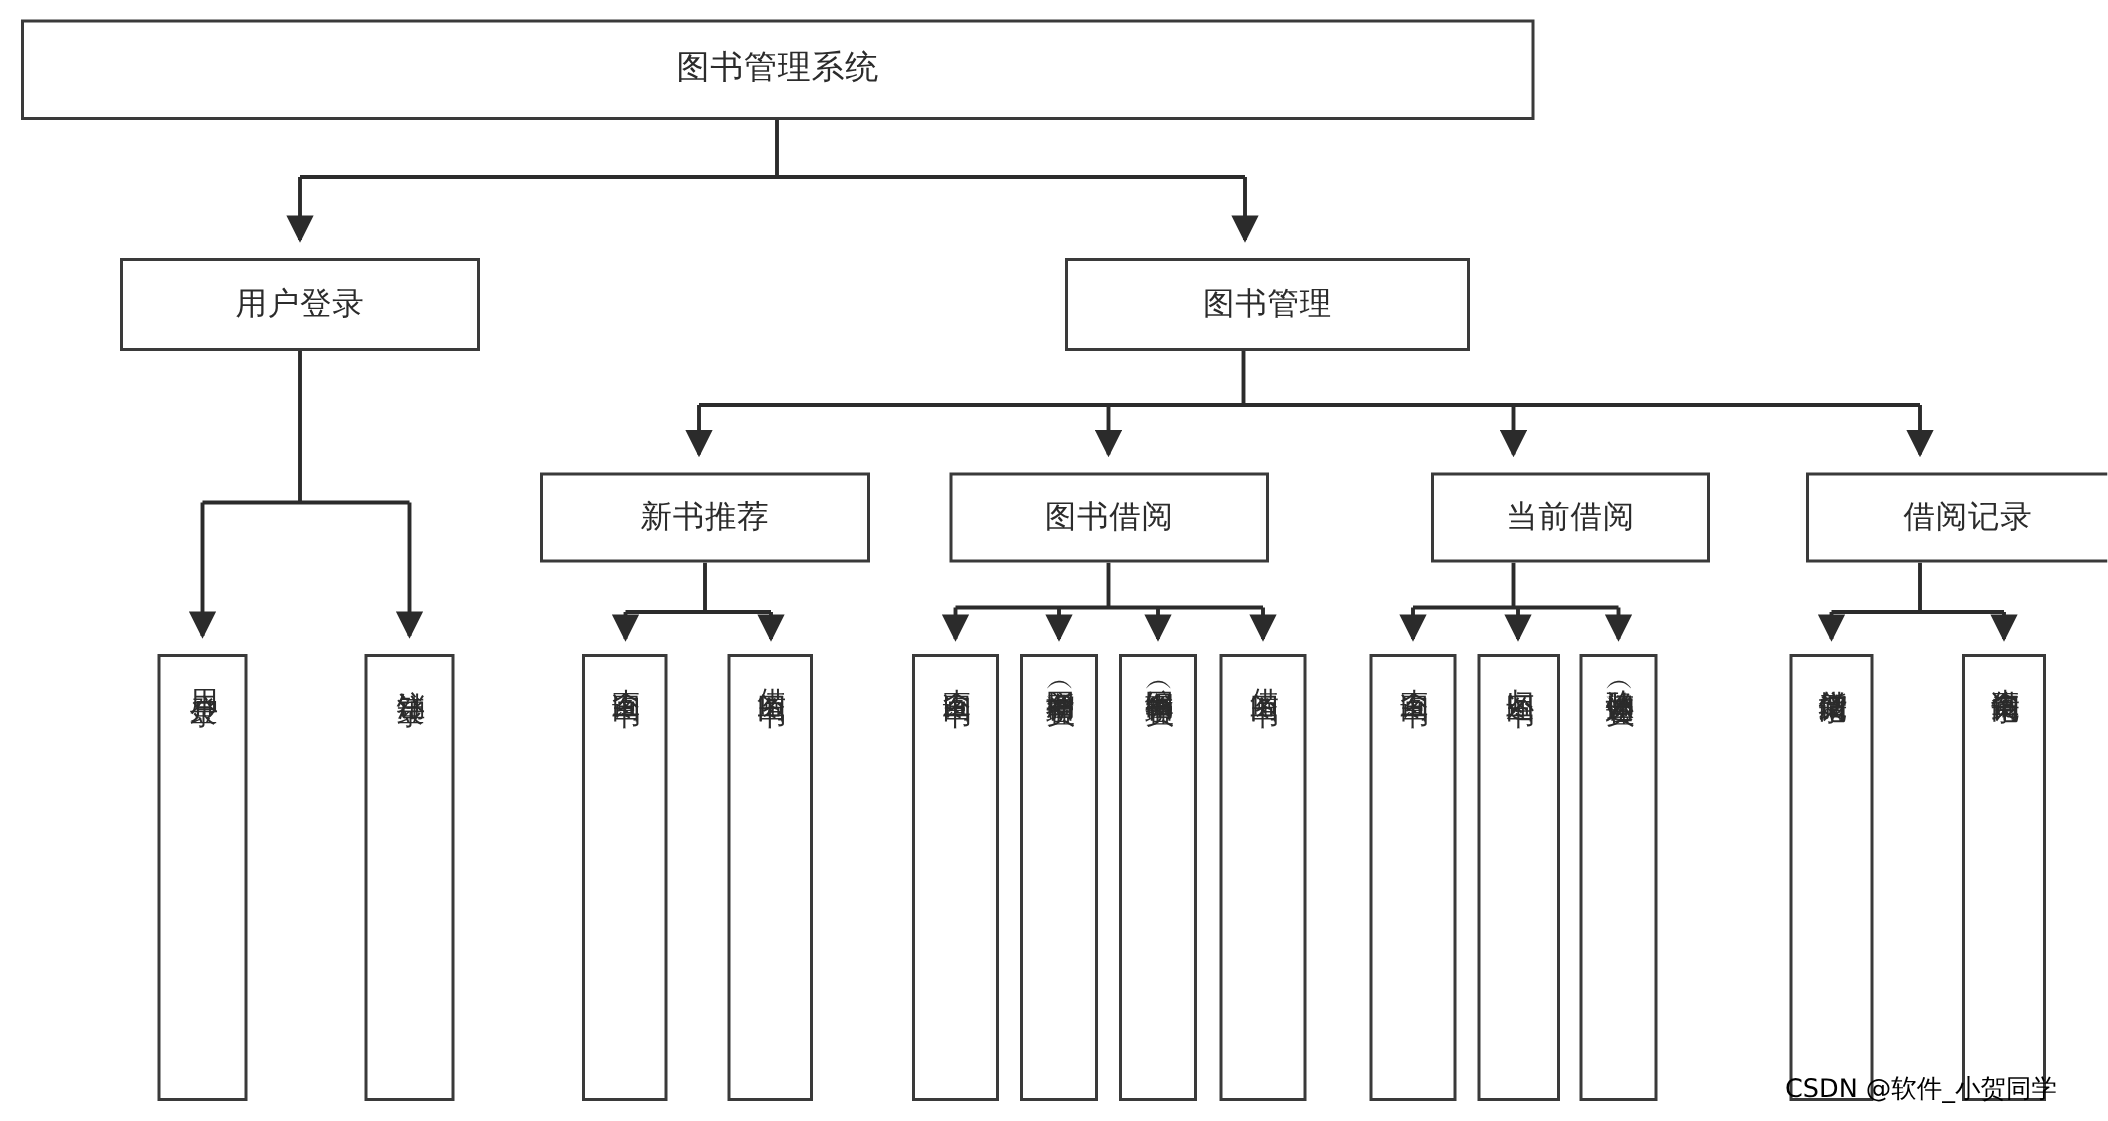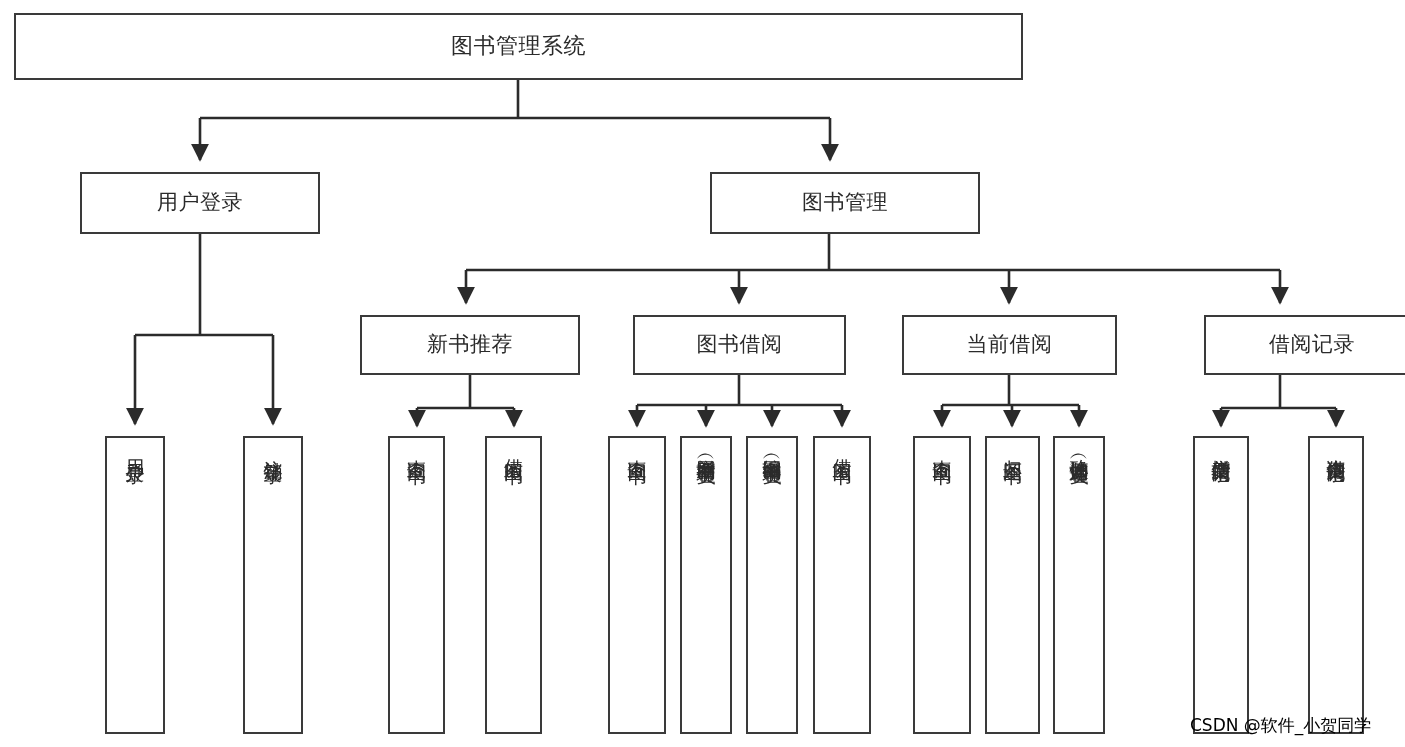--- a/index.html
+++ b/index.html
@@ -146,21 +146,21 @@
   </div>
 
   <div class="node horiz" style="left:360px; top:315px; width:220px; height:60px;">
     <span class="label">新书推荐</span>
   </div>
 
   <div class="node horiz" style="left:633px; top:315px; width:213px; height:60px;">
     <span class="label">图书借阅</span>
   </div>
 
-  <div class="node horiz" style="left:902px; top:315px; width:215px; height:60px;">
+  <div class="node horiz" style="left:954px; top:315px; width:186px; height:60px;">
     <span class="label">当前借阅</span>
   </div>
 
   <div class="node horiz" style="left:1204px; top:315px; width:216px; height:60px;">
     <span class="label">借阅记录</span>
   </div>
 
   <div class="node vert" style="left:105px; top:436px; width:60px; height:298px;">
     <span class="label">用户登录</span>
   </div>

